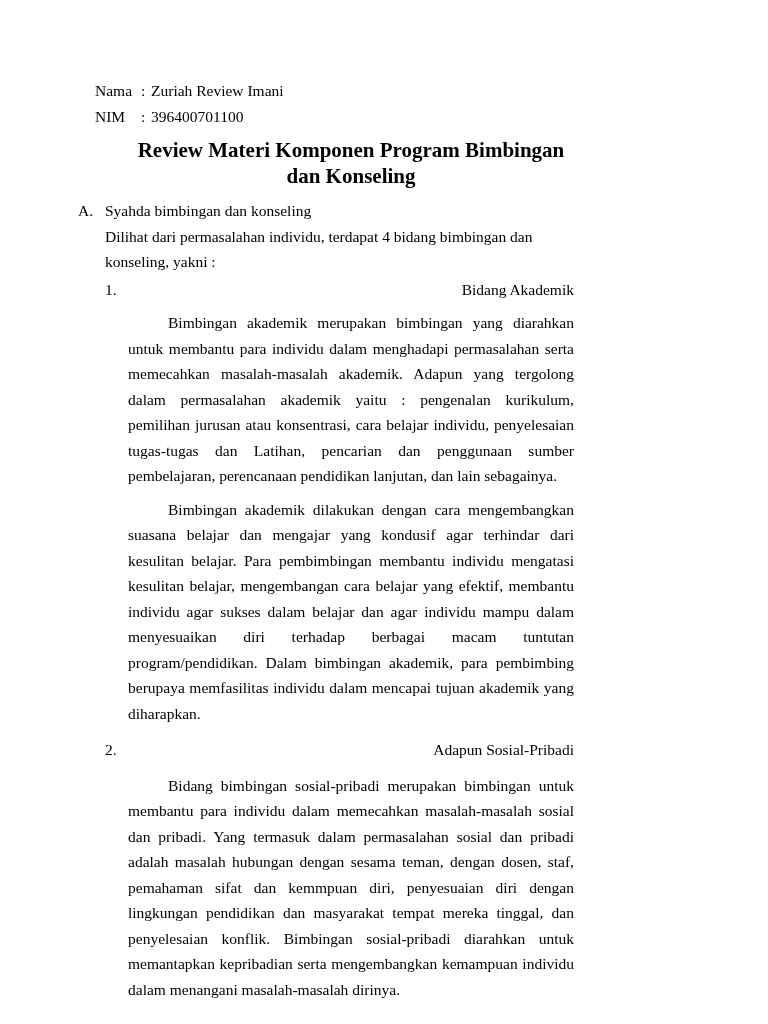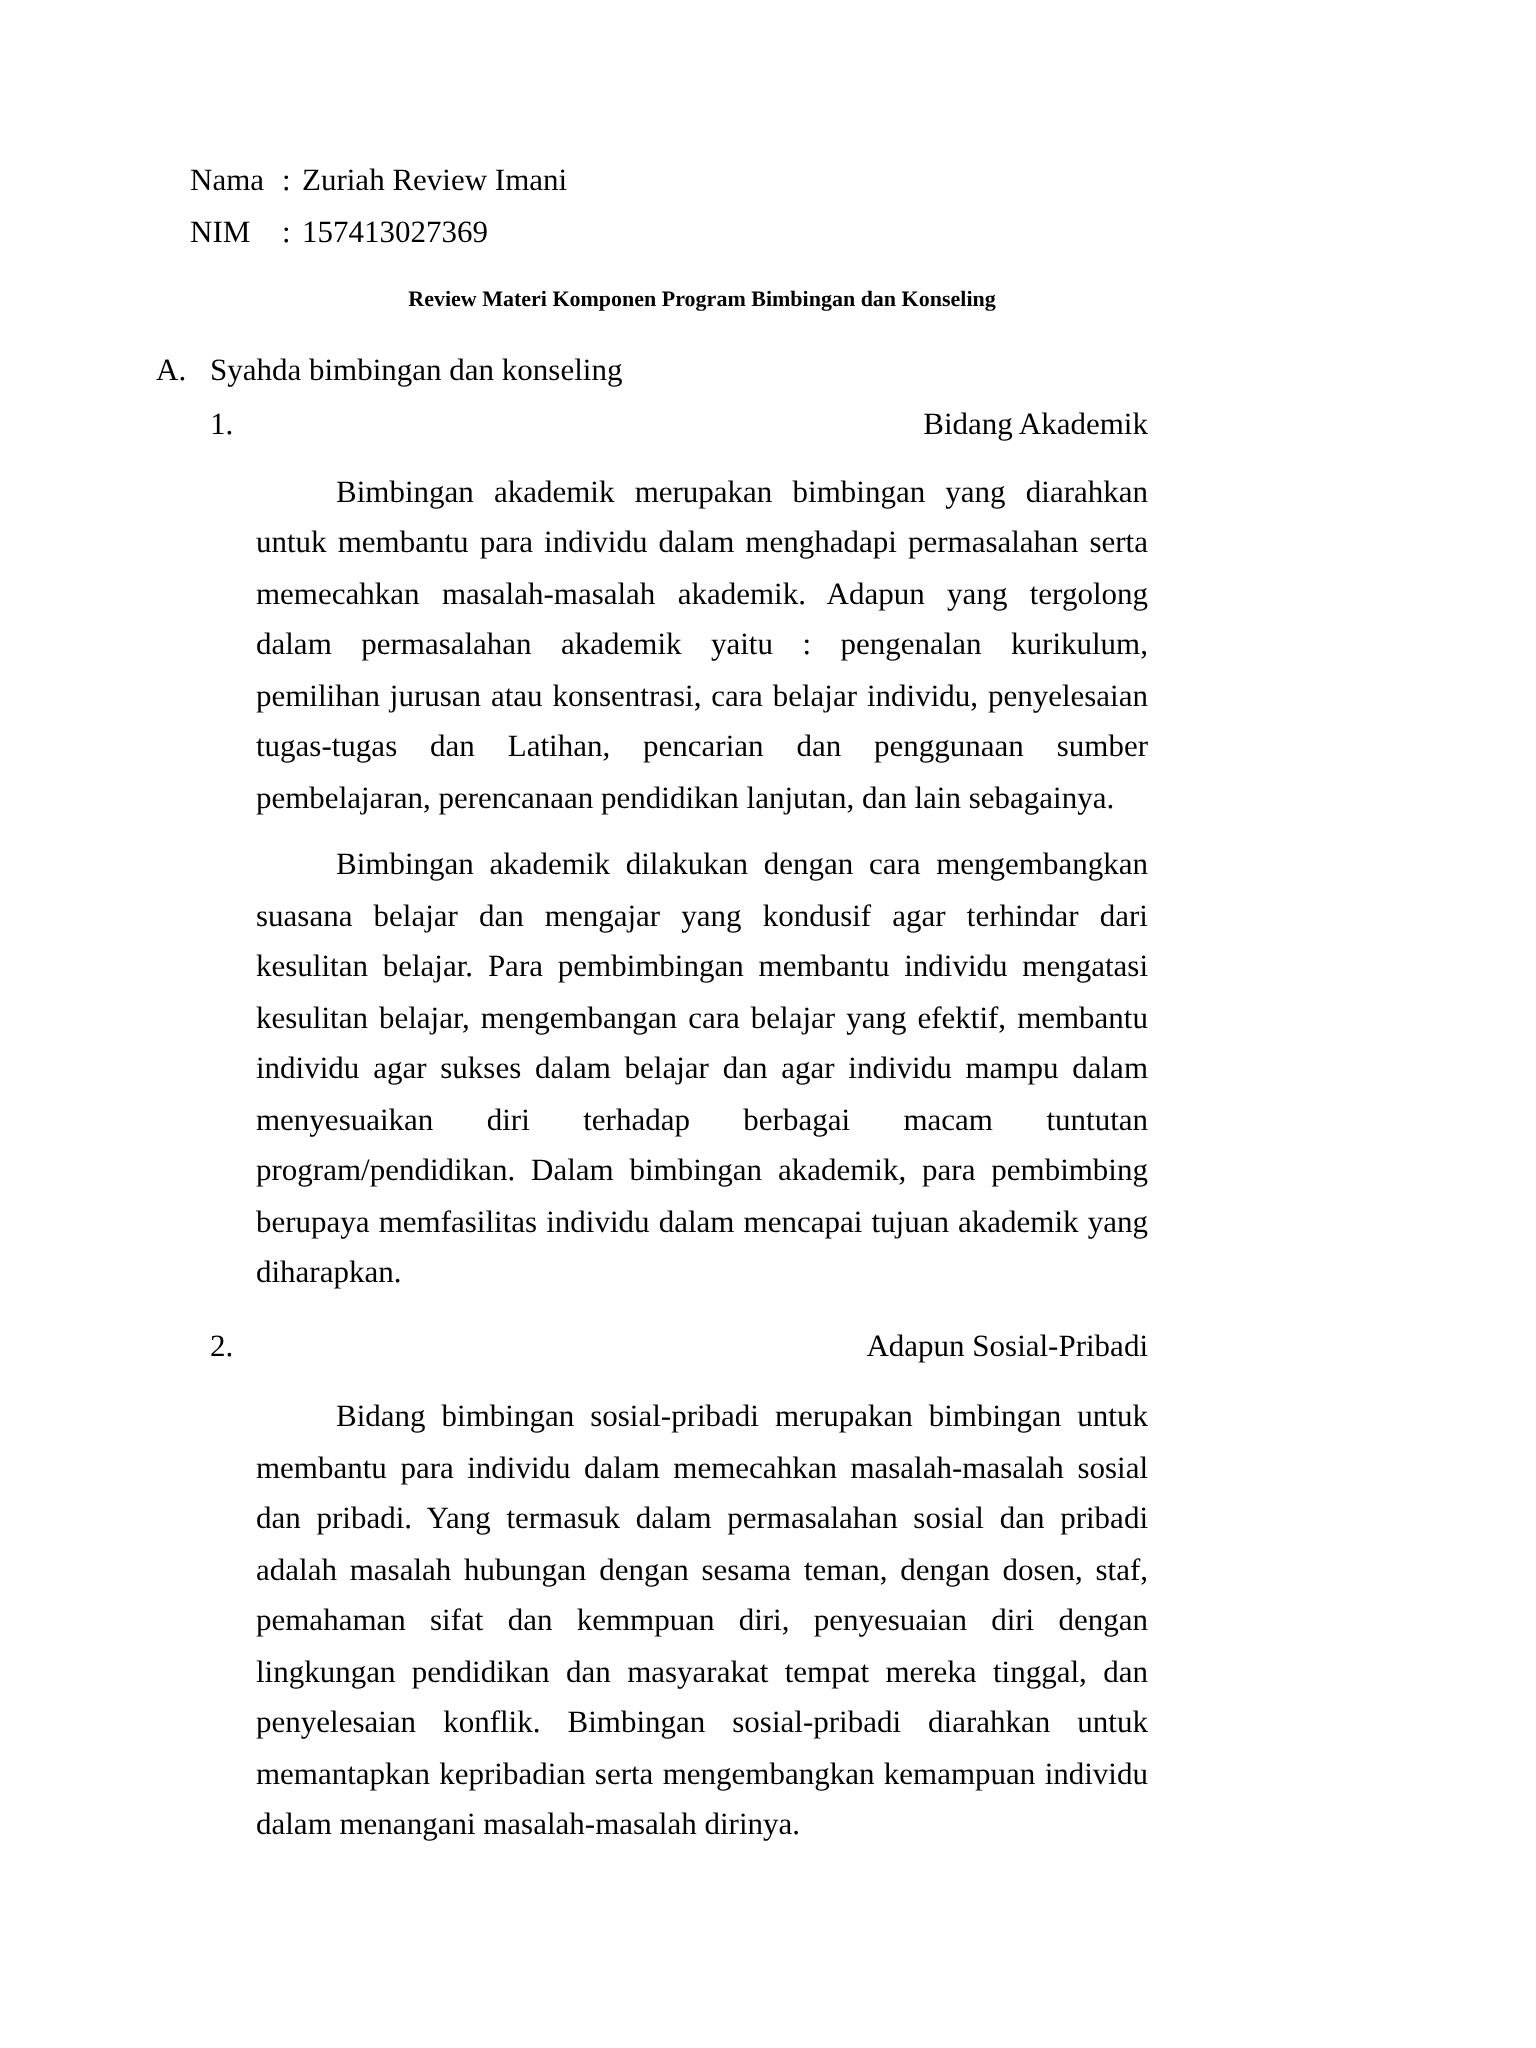--- a/index.html
+++ b/index.html
@@ -46,21 +46,21 @@
     display: inline-block;
     width: 10px;
     flex: 0 0 10px;
   }
   .id-value {
     flex: 0 1 auto;
   }
 
   
   .doc-title {
-    font-size: 11px;
+    font-size: 21px;
     line-height: 25.5px;
     font-weight: bold;
     text-align: center;
     margin: 9px 0 0 0;
     padding-left: 50px;
     padding-right: 0px;
   }
 
   
   .level-a {
@@ -126,31 +126,32 @@
 
   <div class="id-block">
     <div class="id-line">
       <span class="id-label">Nama</span>
       <span class="id-sep">:</span>
       <span class="id-value">Zuriah Review Imani</span>
     </div>
     <div class="id-line">
       <span class="id-label">NIM</span>
       <span class="id-sep">:</span>
-      <span class="id-value">157413027369</span>
+      <span class="id-value">396400701100</span>
     </div>
   </div>
 
   <div class="doc-title">Review Materi Komponen Program Bimbingan dan Konseling</div>
 
   <div class="level-a">
     <span class="marker">A.</span>
     <span class="label">Syahda bimbingan dan konseling</span>
   </div>
 
+  <div class="intro-line">Dilihat dari permasalahan individu, terdapat 4 bidang bimbingan dan konseling, yakni :</div>
 
   <div class="level-num">
     <span class="marker">1.</span>
     <span class="label">Bidang Akademik</span>
   </div>
 
   <p class="body-para">Bimbingan akademik merupakan bimbingan yang diarahkan untuk membantu para individu dalam menghadapi permasalahan serta memecahkan masalah-masalah akademik. Adapun yang tergolong dalam permasalahan akademik yaitu : pengenalan kurikulum, pemilihan jurusan atau konsentrasi, cara belajar individu, penyelesaian tugas-tugas dan Latihan, pencarian dan penggunaan sumber pembelajaran, perencanaan pendidikan lanjutan, dan lain sebagainya.</p>
   <p class="body-para">Bimbingan akademik dilakukan dengan cara mengembangkan suasana belajar dan mengajar yang kondusif agar terhindar dari kesulitan belajar. Para pembimbingan membantu individu mengatasi kesulitan belajar, mengembangan cara belajar yang efektif, membantu individu agar sukses dalam belajar dan agar individu mampu dalam menyesuaikan diri terhadap berbagai macam tuntutan program/pendidikan. Dalam bimbingan akademik, para pembimbing berupaya memfasilitas individu dalam mencapai tujuan akademik yang diharapkan.</p>
 
   <div class="spacer-sm"></div>

